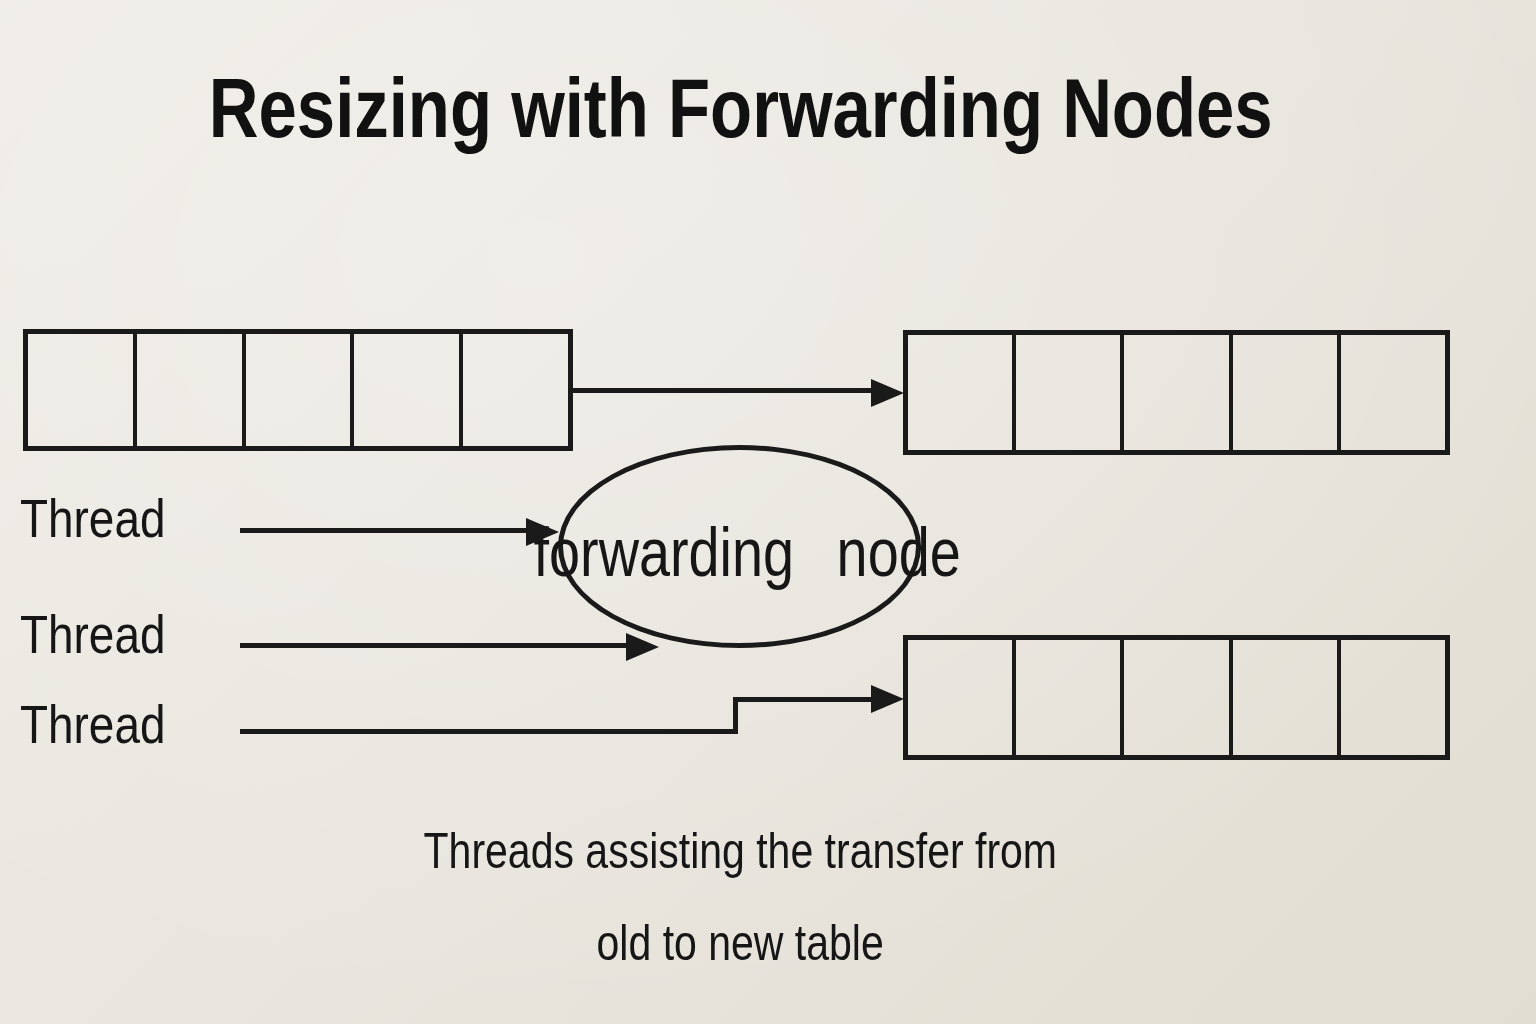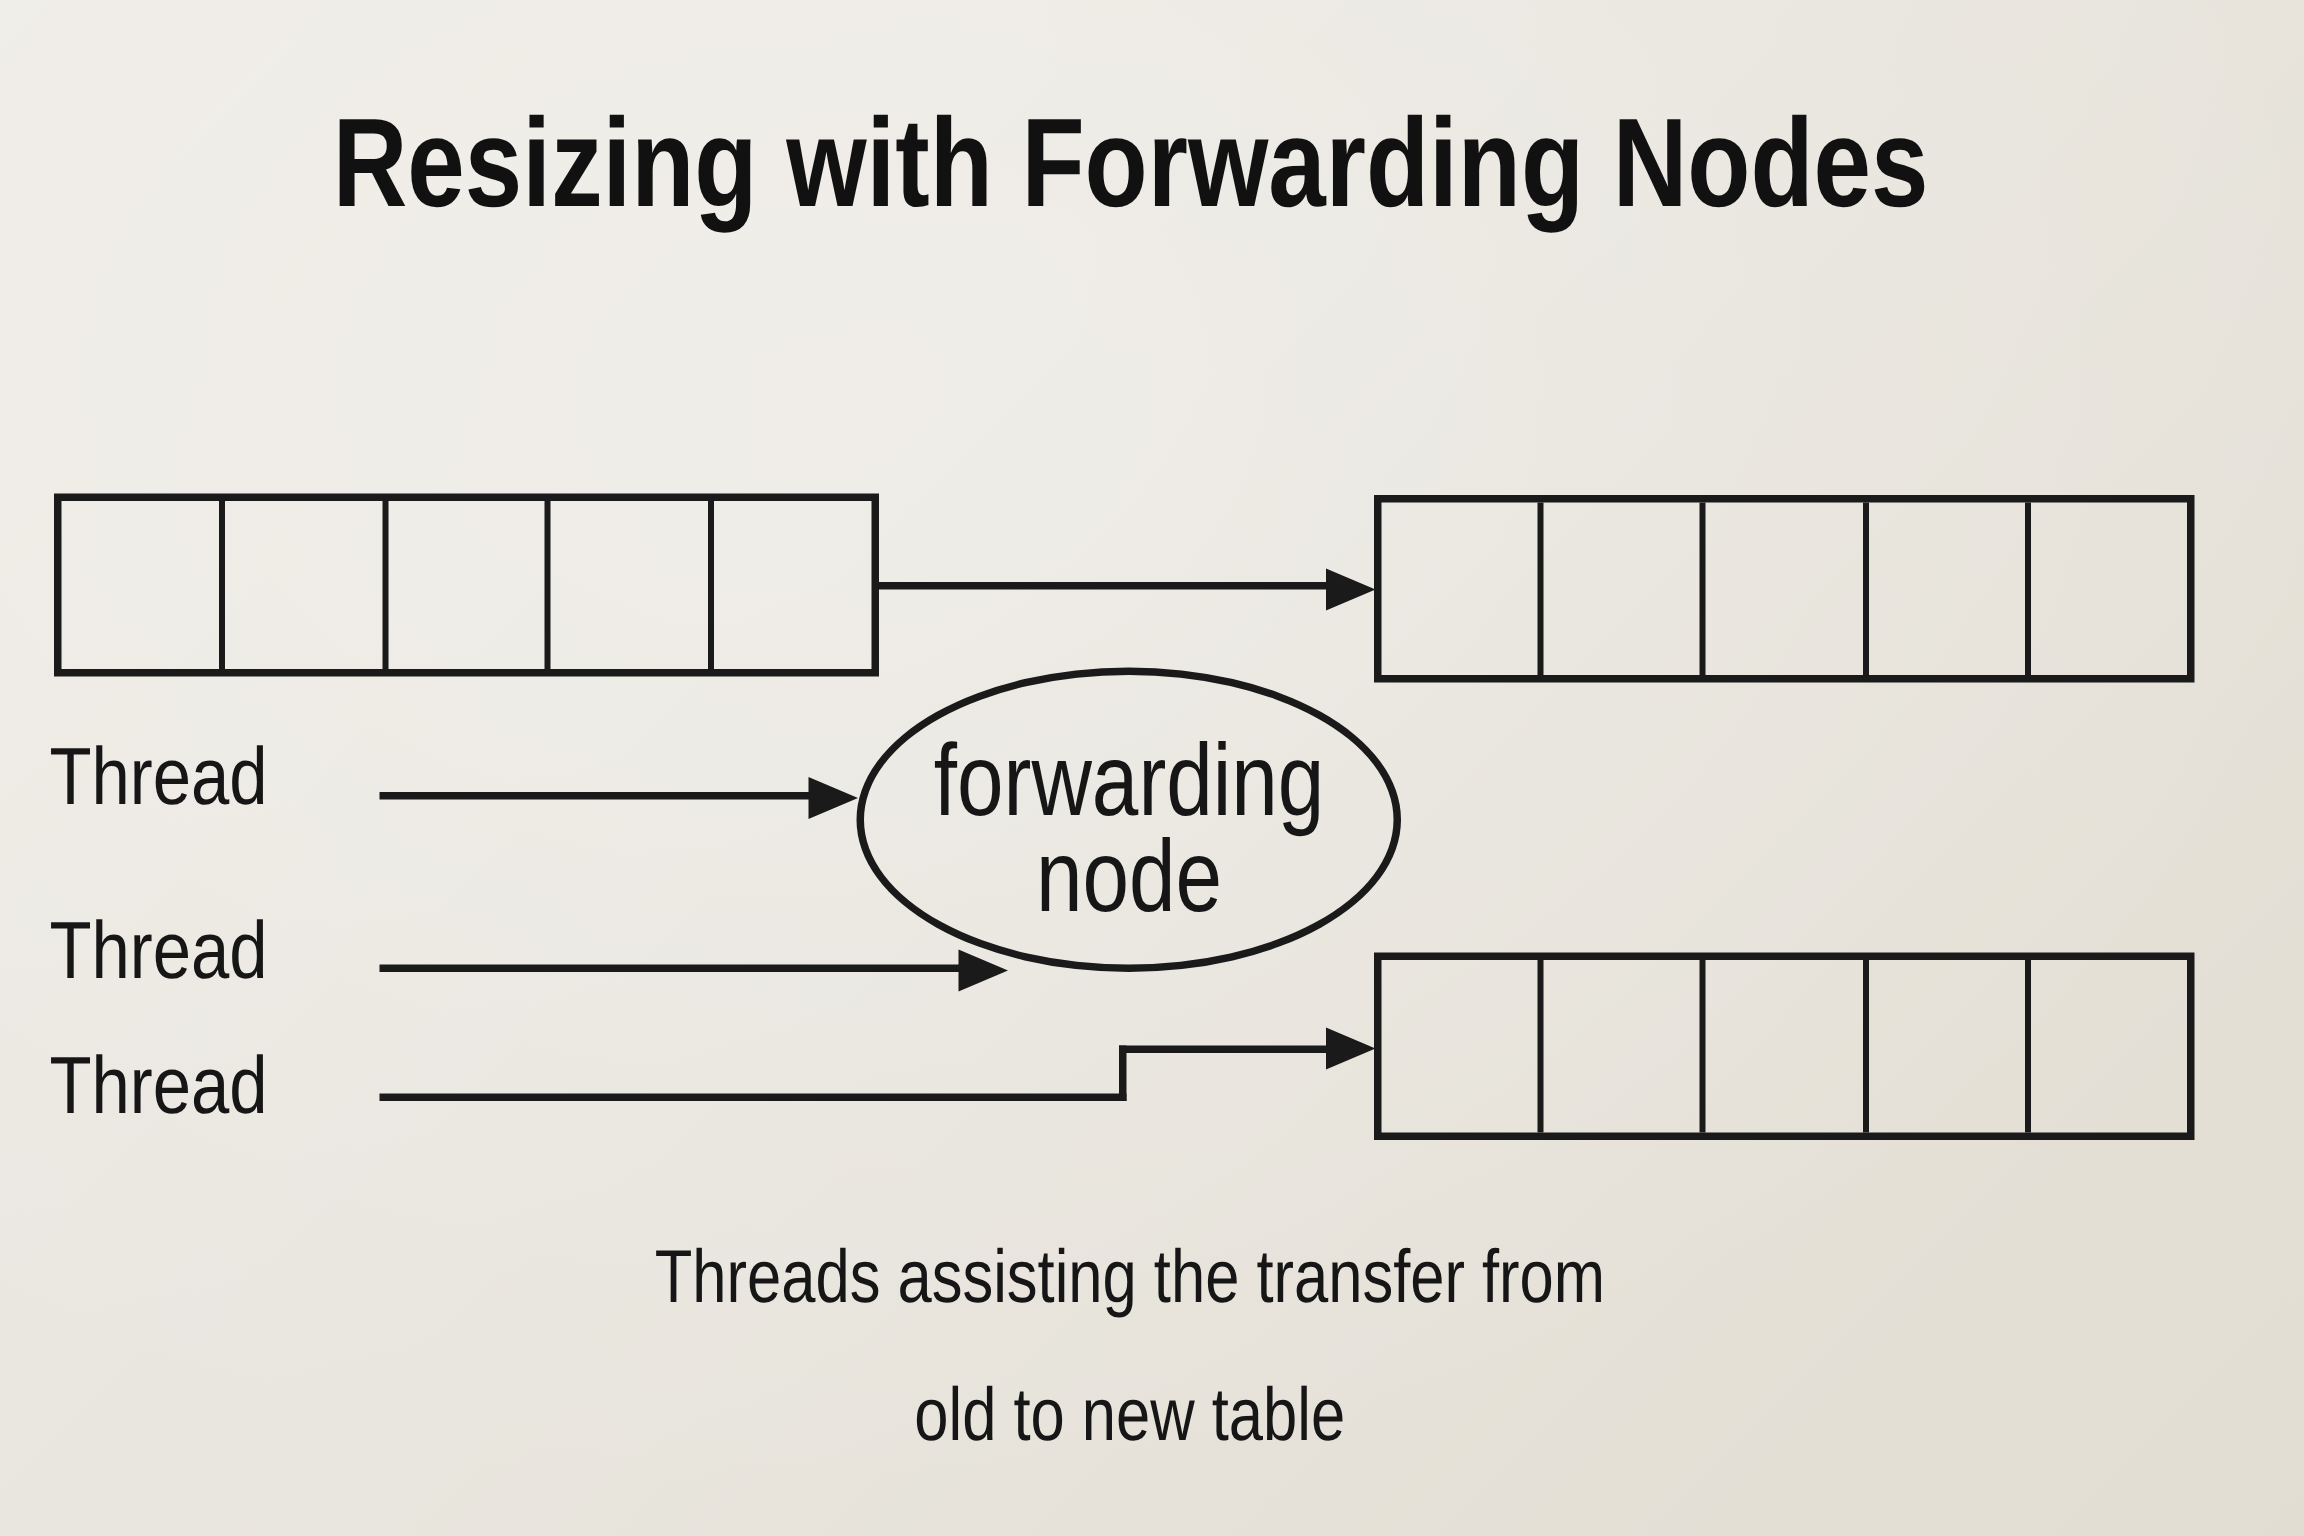--- a/index.html
+++ b/index.html
@@ -7,21 +7,21 @@
     width:1536px;height:1024px;overflow:hidden;
     font-family:"Liberation Sans","DejaVu Sans",sans-serif;
     color:var(--ink,#161616);
   }
   #canvas{
     position:relative;width:1536px;height:1024px;
     background:
       radial-gradient(ellipse 1800px 1300px at 35% 25%, rgba(255,255,255,0.25), rgba(255,255,255,0) 60%),
       linear-gradient(135deg,#efece6 0%,#e9e6df 45%,#e2ddd2 100%);
   }
-  .abs{position:absolute;margin-left:13px;}
+  .abs{position:absolute;}
   .cond{display:inline-block;transform:scaleX(0.82);transform-origin:center;white-space:nowrap;}
   .cond-left{display:inline-block;transform:scaleX(0.85);transform-origin:left center;white-space:nowrap;}
 
   .title{
     left:0;top:60px;width:1482px;text-align:center;
     font-size:84px;font-weight:bold;letter-spacing:0px;color:#111;
   }
   .tbl-label{font-size:80px;text-align:center;}
   .thread-label{font-size:54px;}
 
@@ -39,21 +39,21 @@
     width:0;height:0;
     border-left:33px solid var(--line,#1a1a1a);
     border-top:14px solid transparent;
     border-bottom:14px solid transparent;
   }
 
   .ellipse{
     box-sizing:border-box;
     border:5px solid var(--line,#1a1a1a);
     border-radius:50%;
-    display:flex;flex-direction:column;align-items:center;justify-content:center;
+    display:flex;flex-direction:row;align-items:center;justify-content:center;
     padding-top:10px;
   }
   .ellipse .ln{font-size:68px;line-height:64px;}
 
   .caption{
     left:0;top:805px;width:1480px;text-align:center;
     font-size:50px;line-height:92px;
   }
 </style>
 </head>

